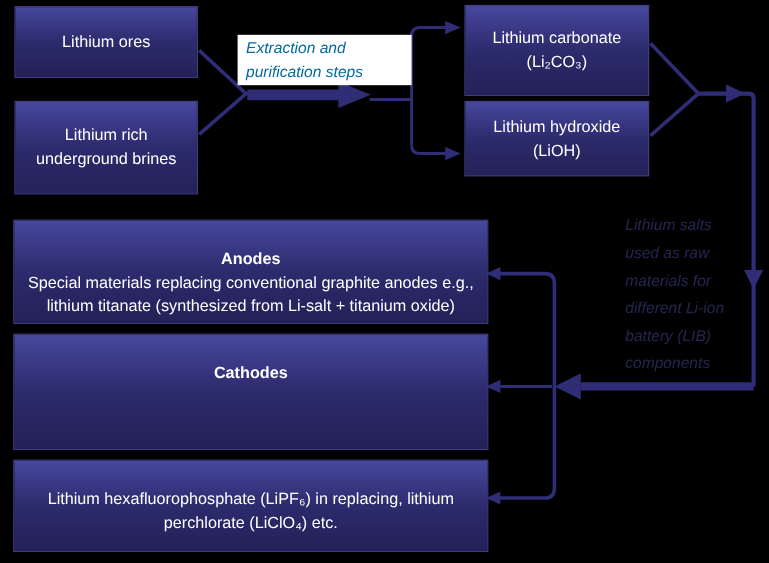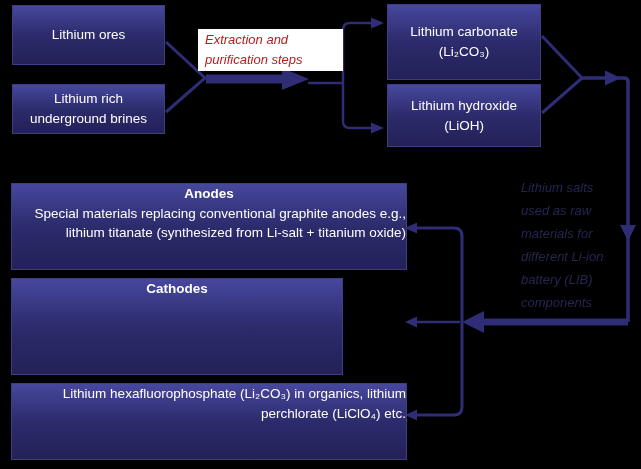--- a/index.html
+++ b/index.html
@@ -11,44 +11,44 @@
     position:absolute;
     background:linear-gradient(180deg,#47479e 0%,#2c2b6c 50%,#232157 100%);
     border:1px solid #3e3c82;
     color:#fff;
     box-sizing:border-box;
     display:flex;flex-direction:column;align-items:center;justify-content:center;
     text-align:center;
     font-size:13.5px;line-height:20px;
     white-space:pre-line;
   }
-  .node.big{justify-content:flex-start;padding-top:0;line-height:19.5px;}
+  .node.big{justify-content:flex-start;padding-top:22px;line-height:19.5px;}
   .node-title{font-weight:bold;}
-  .node-body{font-weight:normal;text-align:right;}
+  .node-body{font-weight:normal;}
   #process-label{
     position:absolute;left:198px;top:29px;width:145px;height:42px;
-    background:#fff;color:#b91c1c;box-sizing:border-box;
+    background:#fff;color:#0369a1;box-sizing:border-box;
     font-style:italic;font-size:13px;line-height:20px;
     padding:1px 0 0 7px;white-space:pre-line;
   }
   #note-text{
     position:absolute;left:521px;top:176px;width:112px;
     color:#262550;font-style:italic;font-size:13px;line-height:23px;
     white-space:pre-line;
   }
   #connector-layer{position:absolute;left:0;top:0;}
   #connector-layer path,#connector-layer line{stroke:#2e2d75;fill:none;}
   #connector-layer polygon{fill:#2e2d75;stroke:none;}
   
   #ores-box{left:12px;top:5px;width:153px;height:60px;}
-  #brines-box{left:12px;top:84px;width:153px;height:50px;}
+  #brines-box{left:12px;top:84px;width:153px;height:78px;}
   #carbonate-box{left:387px;top:4px;width:154px;height:76px;}
   #hydroxide-box{left:387px;top:84px;width:154px;height:63px;justify-content:center;}
   #anodes-box{left:11px;top:183px;width:396px;height:87px;}
-  #cathodes-box{left:11px;top:278px;width:332px;height:97px;}
+  #cathodes-box{left:11px;top:278px;width:396px;height:97px;}
   #electrolytes-box{left:11px;top:383px;width:396px;height:77px;}
 </style>
 </head>
 <body>
 
 <div id="canvas">
 
   <svg id="connector-layer" width="641" height="469" viewBox="0 0 641 469">
 
     <g>
@@ -111,21 +111,21 @@
   <div class="node big" id="anodes-box">
     <div class="node-title">Anodes</div>
     <div class="node-body">Special materials replacing conventional graphite anodes e.g., lithium titanate (synthesized from Li-salt + titanium oxide)</div>
   </div>
 
   <div class="node big" id="cathodes-box">
     <div class="node-title">Cathodes</div>
   </div>
 
   <div class="node big" id="electrolytes-box">
-    <div class="node-body">Lithium hexafluorophosphate (Li₂CO₃) in organics, lithium perchlorate (LiClO₄) etc.</div>
+    <div class="node-body">Lithium hexafluorophosphate (LiPF₆) in replacing, lithium perchlorate (LiClO₄) etc.</div>
   </div>
 
   <div id="note-text">Lithium salts
 used as raw
 materials for
 different Li-ion
 battery (LIB)
 components</div>
 
 </div>

